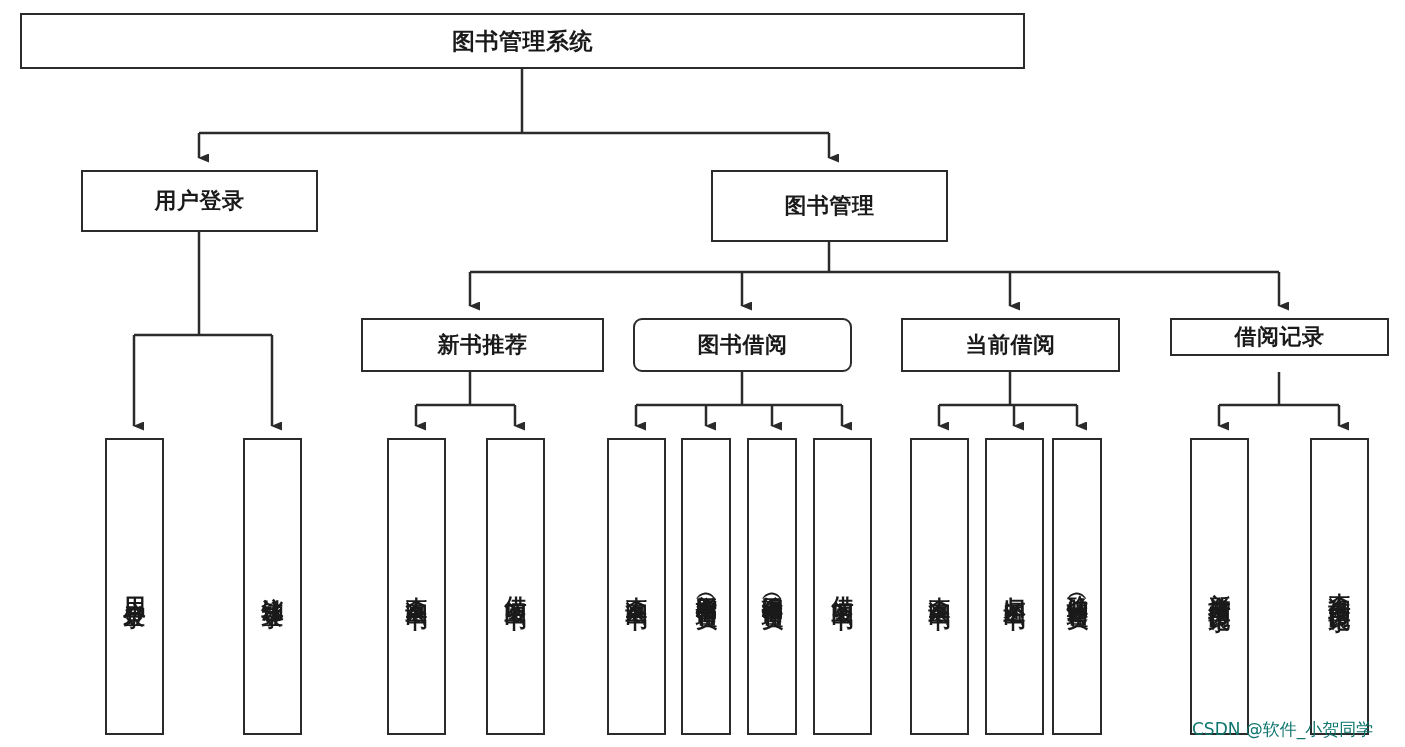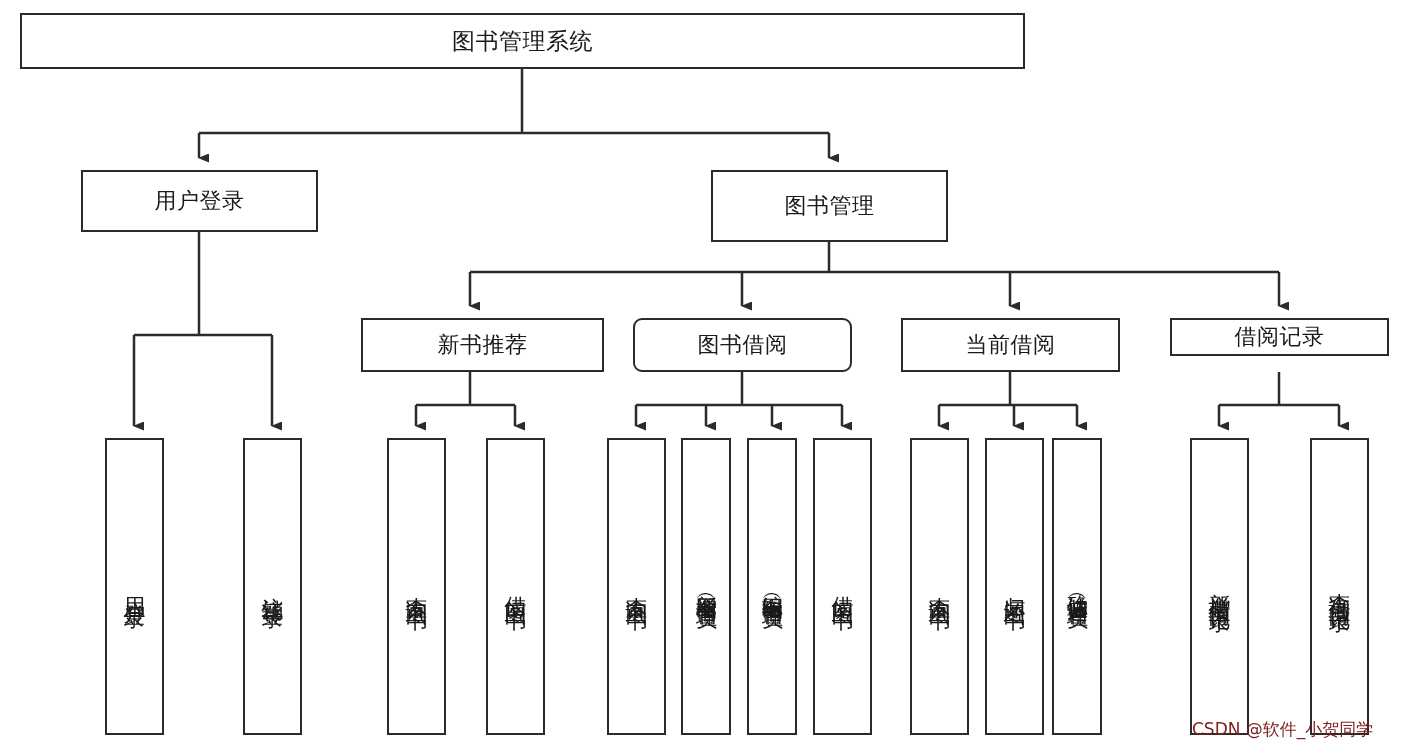--- a/index.html
+++ b/index.html
@@ -27,20 +27,21 @@
   }
   .node-box {
     position: absolute;
     box-sizing: border-box;
     background: #ffffff;
     border: 2px solid #2b2b2b;
     display: flex;
     align-items: center;
     justify-content: center;
     overflow: hidden;
+    font-weight: bold;
   }
   .node-label {
     color: #1a1a1a;
     font-family: "DejaVu Sans", "Liberation Sans", sans-serif;
     text-align: center;
     line-height: 1.08;
     white-space: nowrap;
     letter-spacing: 0.5px;
   }
   .node-box.horizontal .node-label {
@@ -55,21 +56,21 @@
     font-size: 22px;
     letter-spacing: 4px;
     line-height: 1;
   }
   .node-box.vertical.narrow .node-label {
     font-size: 21px;
     letter-spacing: 2px;
   }
   .watermark {
     position: absolute;
-    color: #7f1d1d;
+    color: #0f766e;
     font-size: 17px;
     font-family: "DejaVu Sans", "Liberation Sans", sans-serif;
     white-space: nowrap;
     pointer-events: none;
   }
 </style>
 </head>
 <body>
 
 <div id="diagram-root">

